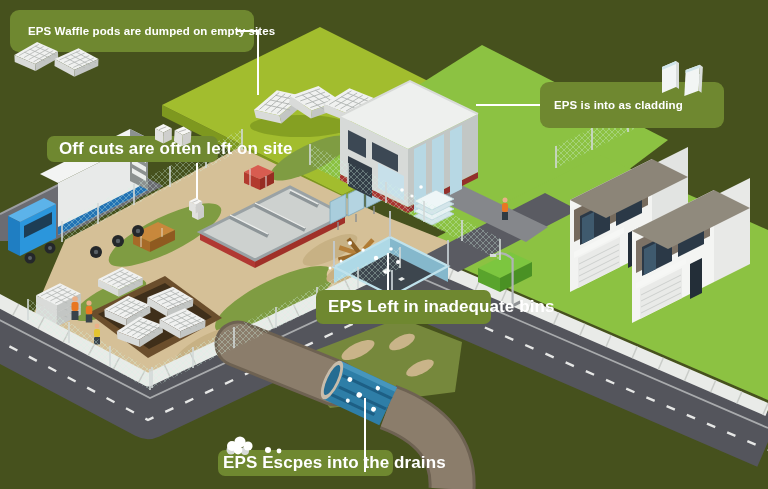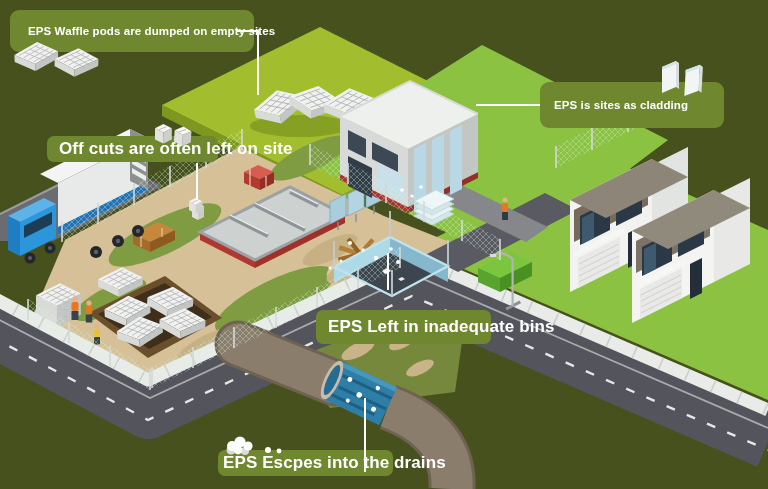--- a/index.html
+++ b/index.html
@@ -14,21 +14,21 @@
   .callout{
     position:absolute;z-index:2;
     background:#6f8830;color:#ffffff;
     font-weight:bold;font-size:17px;letter-spacing:.1px;
     display:flex;align-items:center;justify-content:flex-start;
     white-space:nowrap;border-radius:7px;
   }
   #co-waffle{left:10px;top:10px;width:226px;height:42px;padding-left:18px;border-radius:9px;font-size:11.5px;}
   #co-offcuts{left:47px;top:136px;width:159px;height:26px;padding-left:12px;}
   #co-cladding{left:540px;top:82px;width:170px;height:46px;padding-left:14px;border-radius:9px;font-size:11.5px;}
-  #co-bins{left:316px;top:290px;width:163px;height:34px;padding-left:12px;margin-top:20px;}
+  #co-bins{left:316px;top:290px;width:163px;height:34px;padding-left:12px;}
   #co-drains{left:218px;top:450px;width:170px;height:26px;padding-left:5px;}
 </style>
 </head>
 <body>
 
 <div class="stage">
 
 <svg id="scene" class="layer" viewBox="0 0 768 489">
   <defs>
     <pattern id="mesh" width="6" height="6" patternUnits="userSpaceOnUse">
@@ -339,21 +339,21 @@
   </g>
 </svg>
 
 <div class="callout" id="co-waffle">
   <span>EPS Waffle pods are dumped on empty sites</span>
 </div>
 <div class="callout" id="co-offcuts">
   <span>Off cuts are often left on site</span>
 </div>
 <div class="callout" id="co-cladding">
-  <span>EPS is sites as cladding</span>
+  <span>EPS is into as cladding</span>
 </div>
 <div class="callout" id="co-bins">
   <span>EPS Left in inadequate bins</span>
 </div>
 <div class="callout" id="co-drains">
   <span>EPS Escpes into the drains</span>
 </div>
 
 <svg id="overlay" class="layer" viewBox="0 0 768 489">
   <g stroke="#ffffff" stroke-width="2" fill="none">

